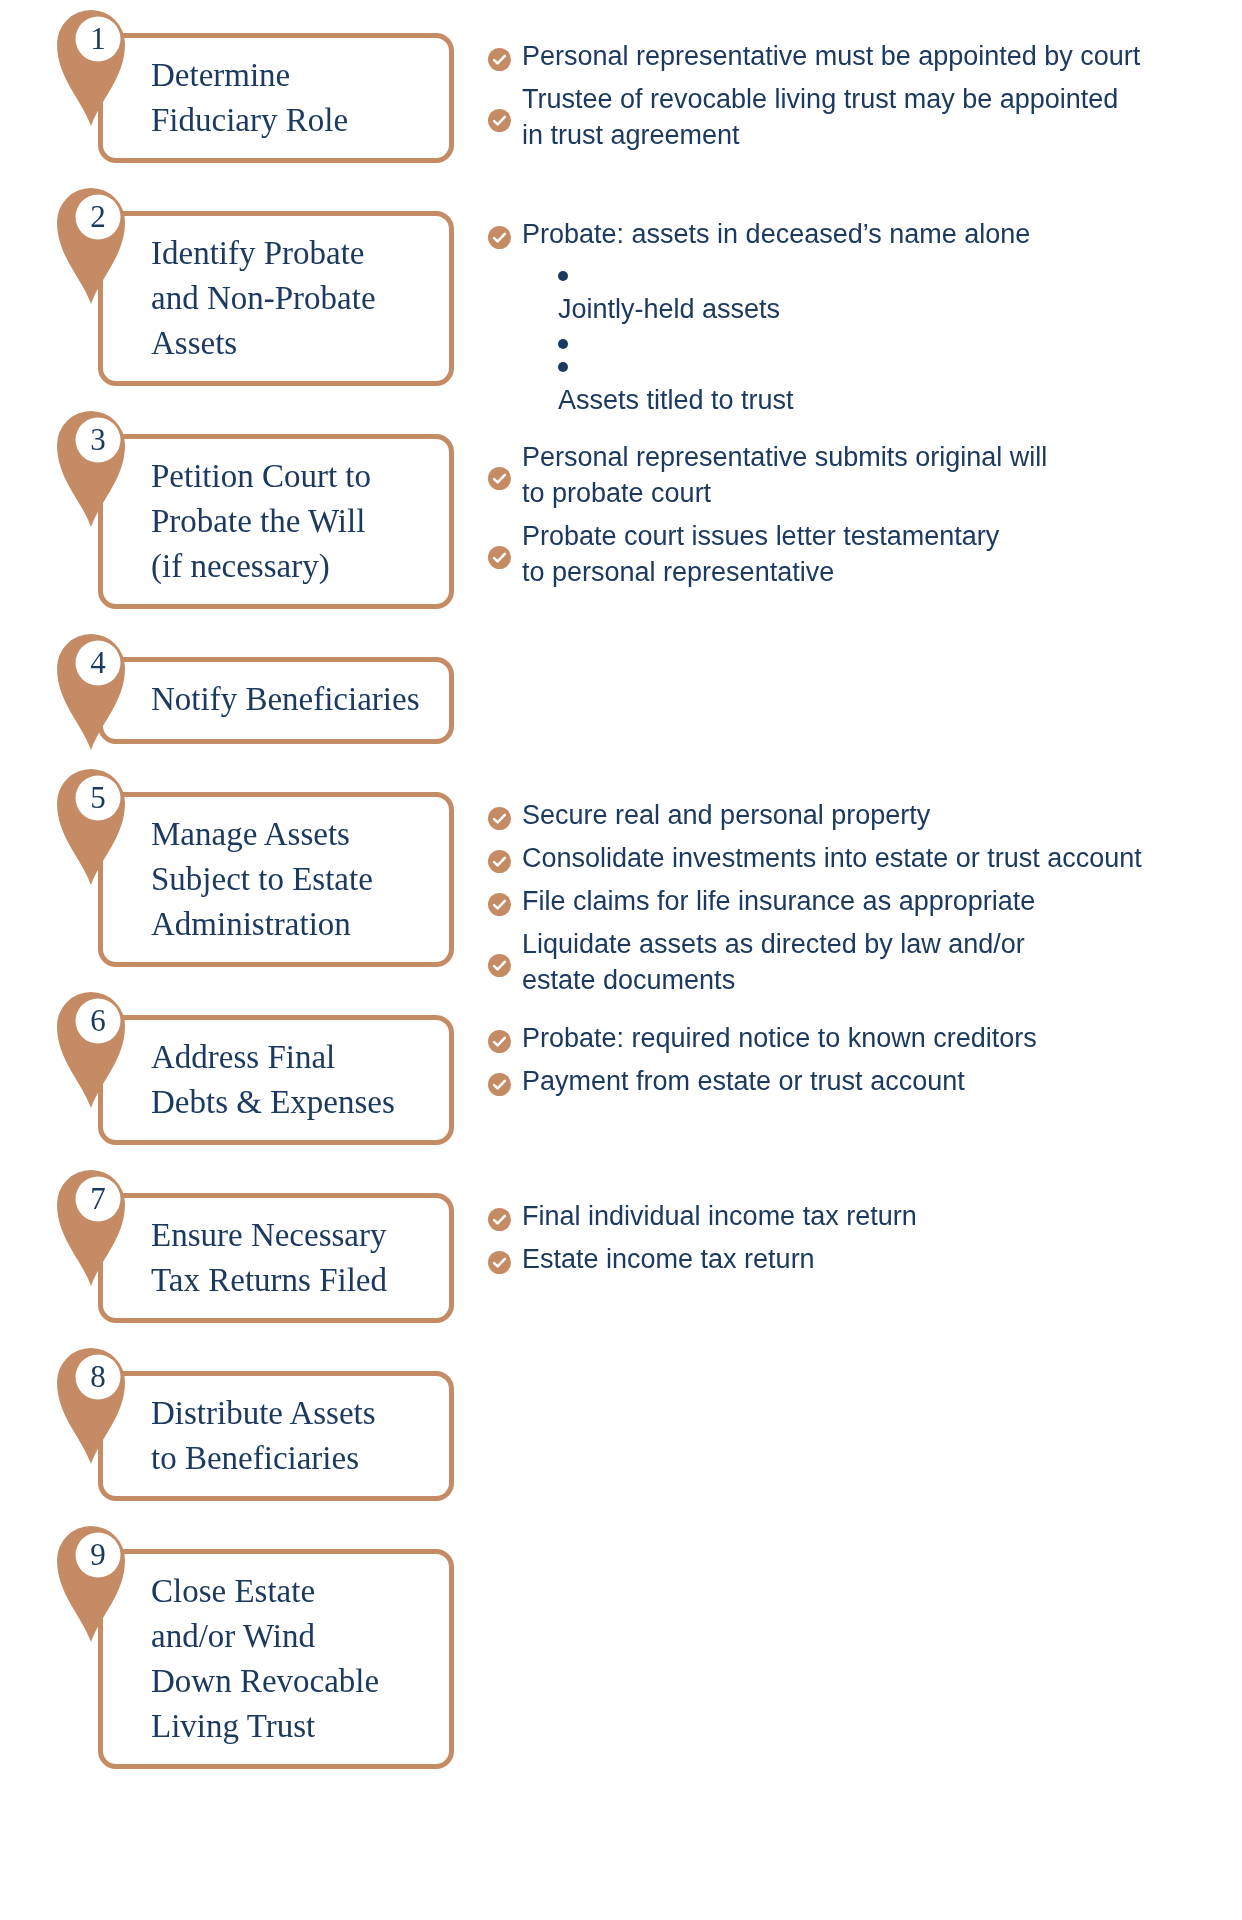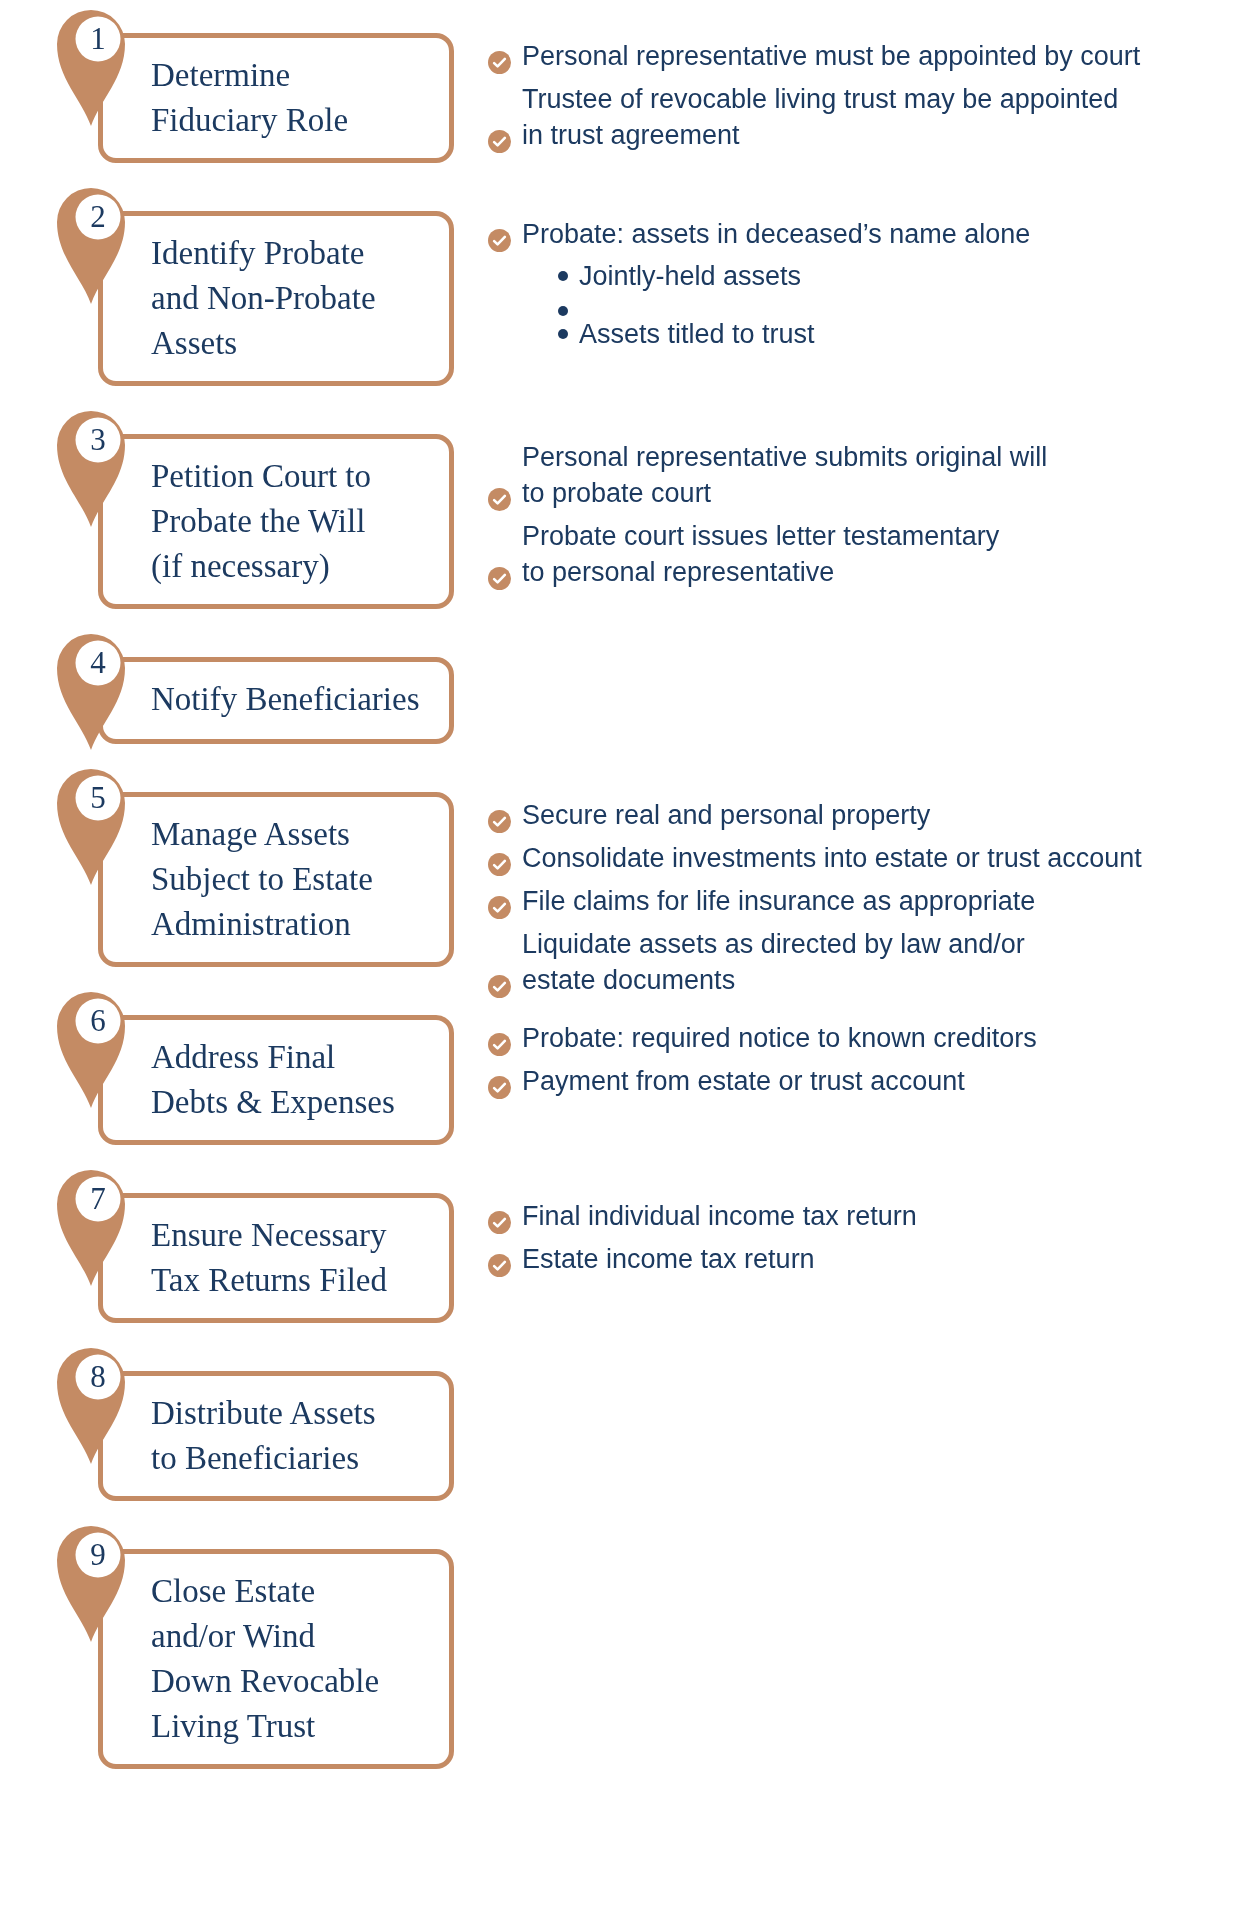--- a/index.html
+++ b/index.html
@@ -67,21 +67,21 @@
     position:absolute;
     left:488px;
     top:5px;
     margin:0;
     padding:0;
     list-style:none;
     width:745px;
   }
   .bullet{
     display:flex;
-    align-items:flex-end;
+    align-items:center;
     gap:11px;
     margin-bottom:7px;
     font-size:27px;
     line-height:36px;
     color:var(--navy);
   }
   .check-icon{
     flex:0 0 23px;
     width:23px;
     height:23px;
@@ -90,20 +90,21 @@
   .check-icon svg{display:block;width:100%;height:100%;}
   .sub-bullet{
     display:flex;
     align-items:flex-start;
     gap:11px;
     margin-left:70px;
     margin-bottom:1px;
     font-size:27px;
     line-height:34px;
     color:var(--navy);
+    flex-direction:column;
   }
   .dot-icon{
     flex:0 0 10px;
     width:10px;
     height:10px;
     border-radius:50%;
     background:var(--navy);
     margin-top:12px;
   }
   .bullet-text{white-space:pre-line;}

